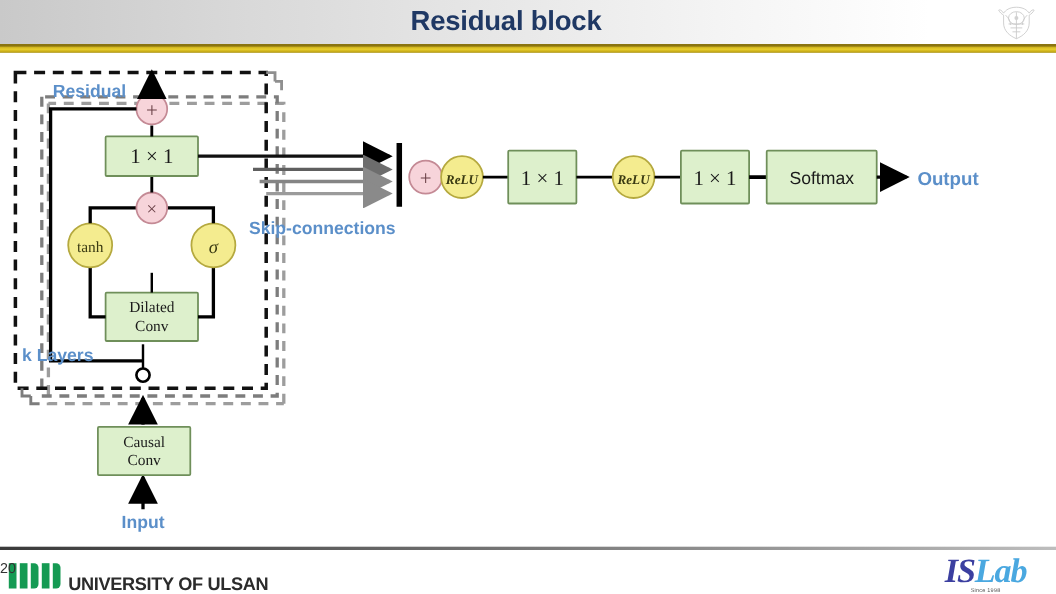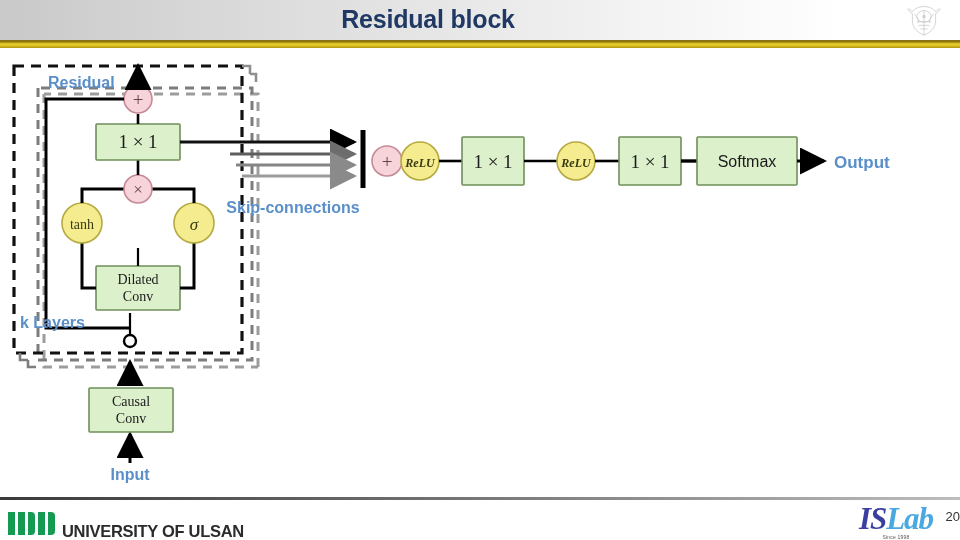--- a/index.html
+++ b/index.html
@@ -25,20 +25,21 @@
   }
   .slide-title {
     position: absolute;
     left: 0; top: 5px;
     width: 856px;
     text-align: center;
     font-size: 25px;
     font-weight: bold;
     color: #1f3864;
     letter-spacing: -0.2px;
+    padding-left: 32px;
   }
   .header-rule {
     position: absolute;
     left: 0; top: 40px;
     width: 960px;
     height: 8px;
     background: linear-gradient(to bottom, #8a7410 0%, #8a7410 22%, #d4b820 40%, #e8ce2c 60%, #c9ad19 85%, #a8900f 100%);
   }
   .crest {
     position: absolute;
@@ -79,21 +80,21 @@
     font-weight: bold;
     color: #2b2b2b;
     letter-spacing: -0.3px;
     white-space: nowrap;
     margin-top: 16px;
   }
   .page-num {
     position: absolute;
     left: 0; top: 509px;
     width: 960px;
-    text-align: right;
+    text-align: left;
     font-size: 13px;
     color: #333333;
   }
   .islab-logo {
     position: absolute;
     right: 16px; top: 503px;
     width: 96px;
     text-align: center;
     line-height: 1;
   }

